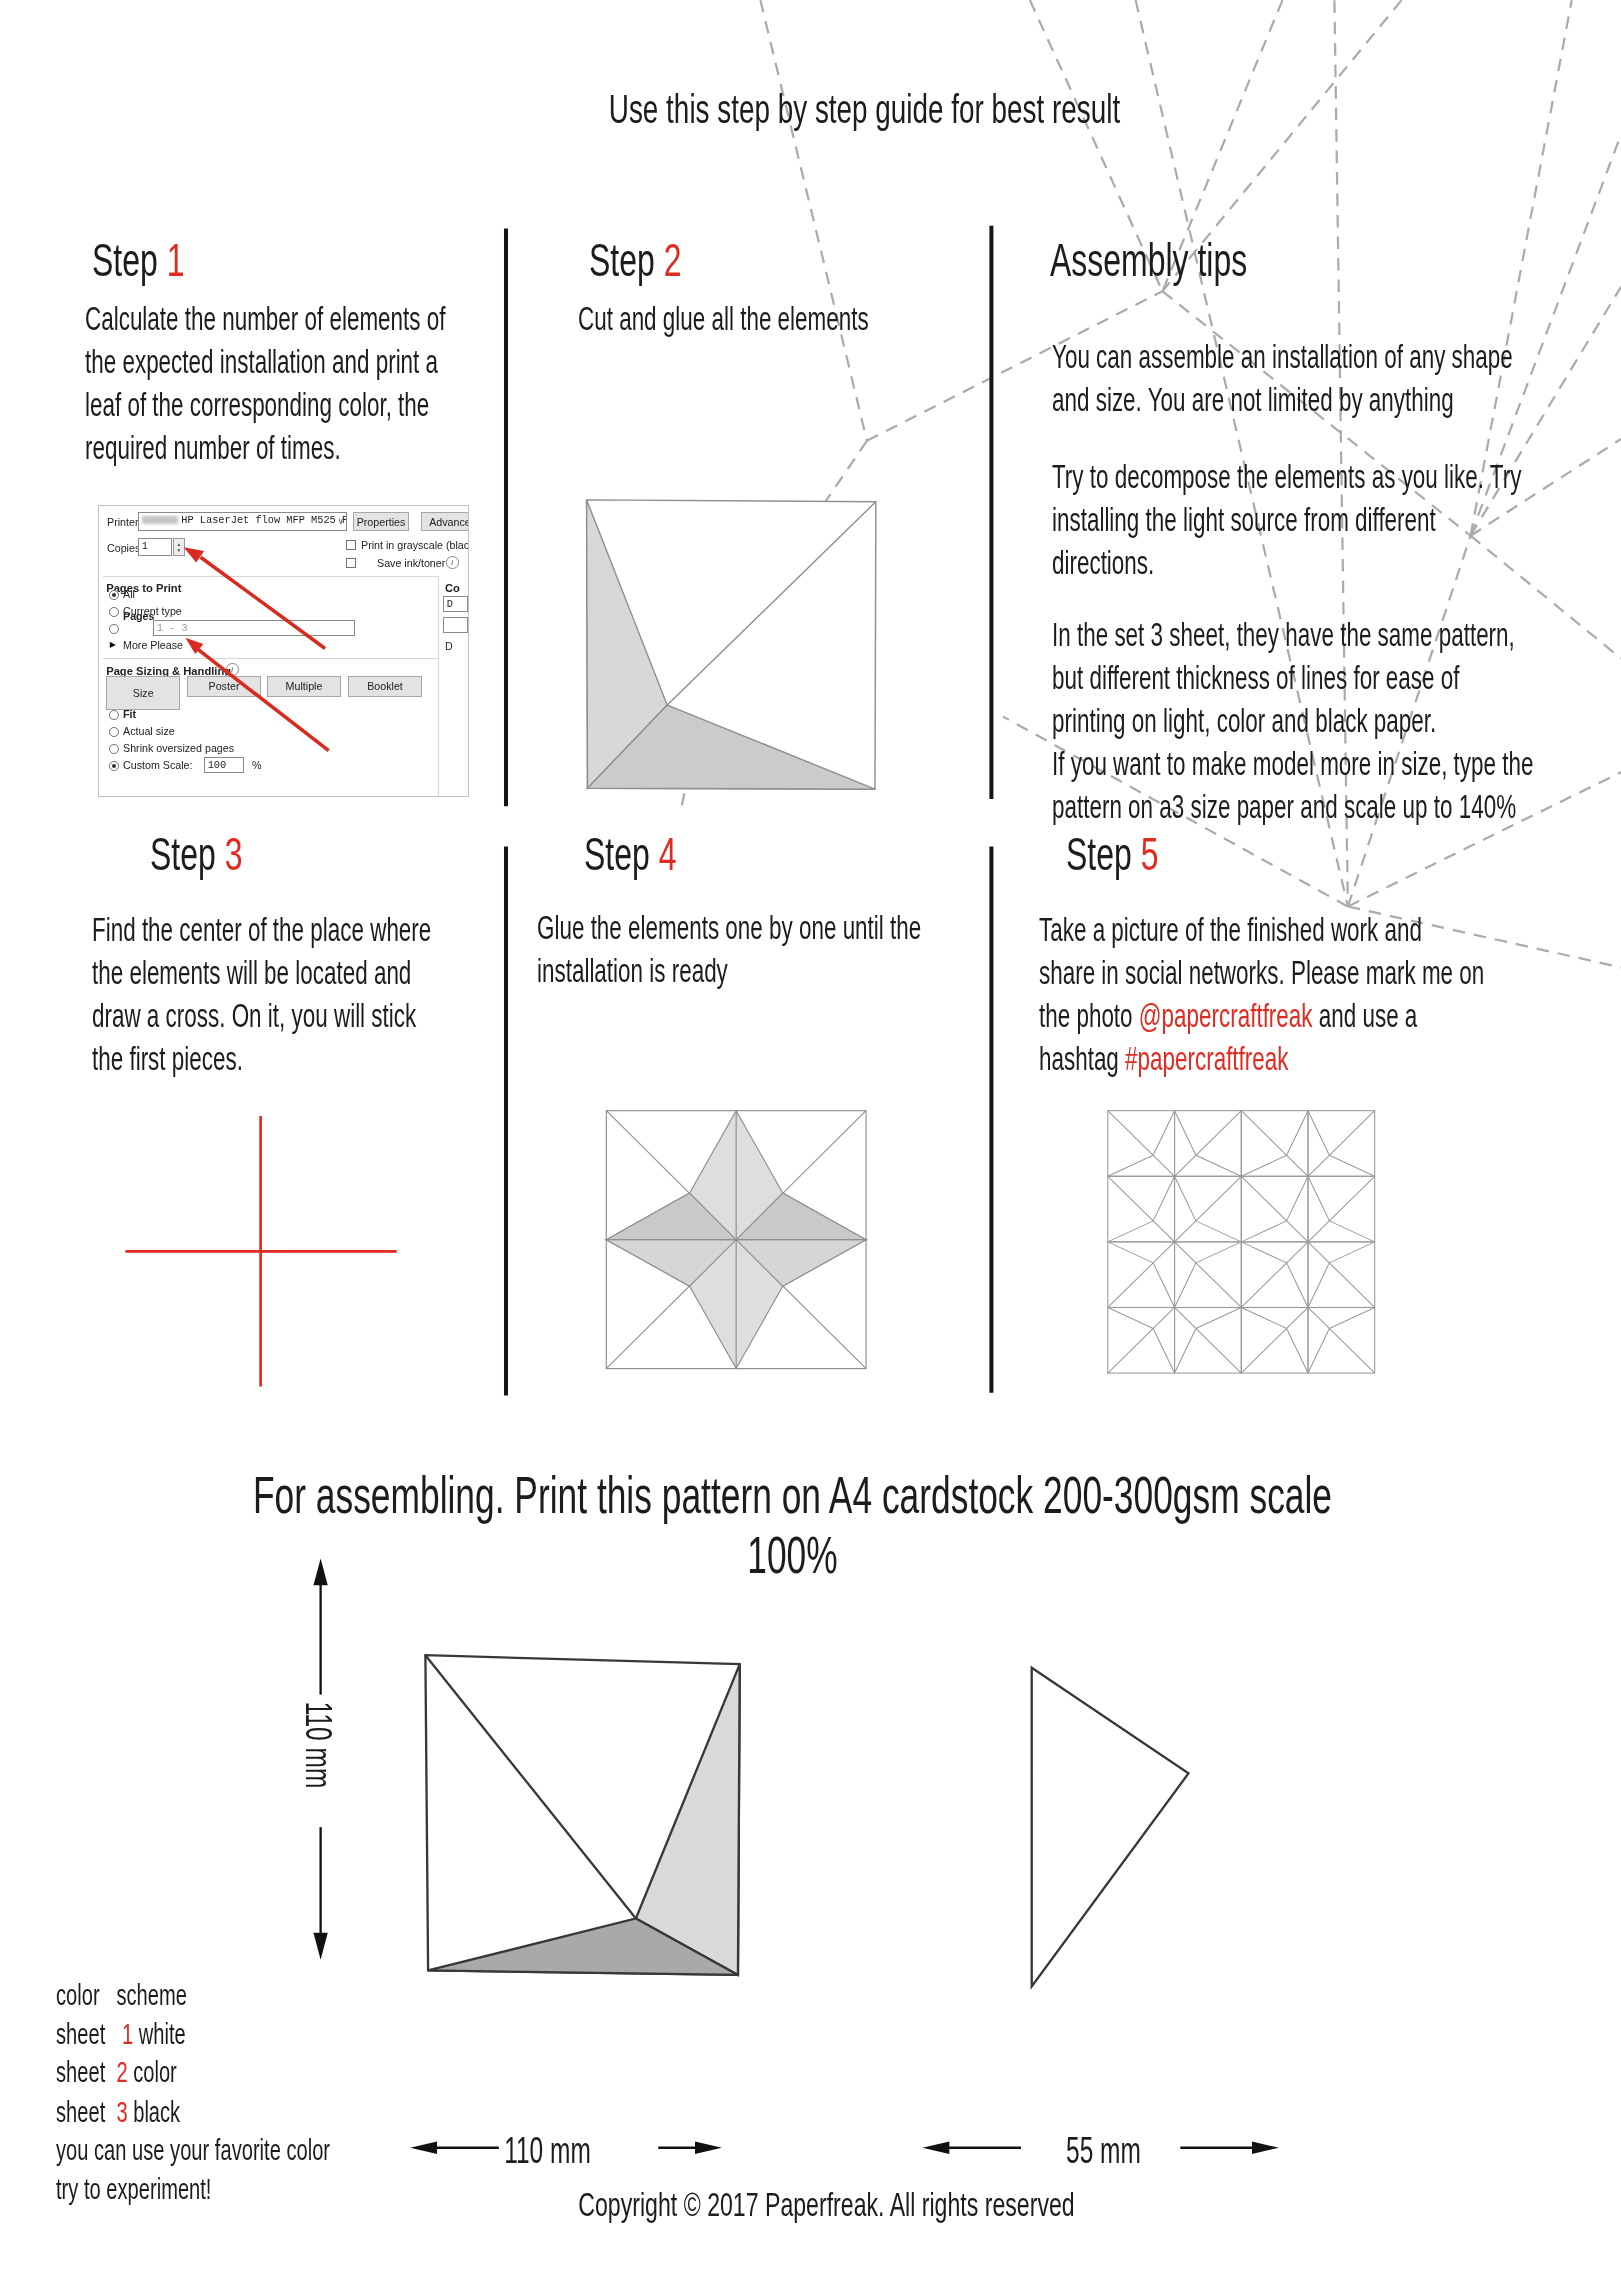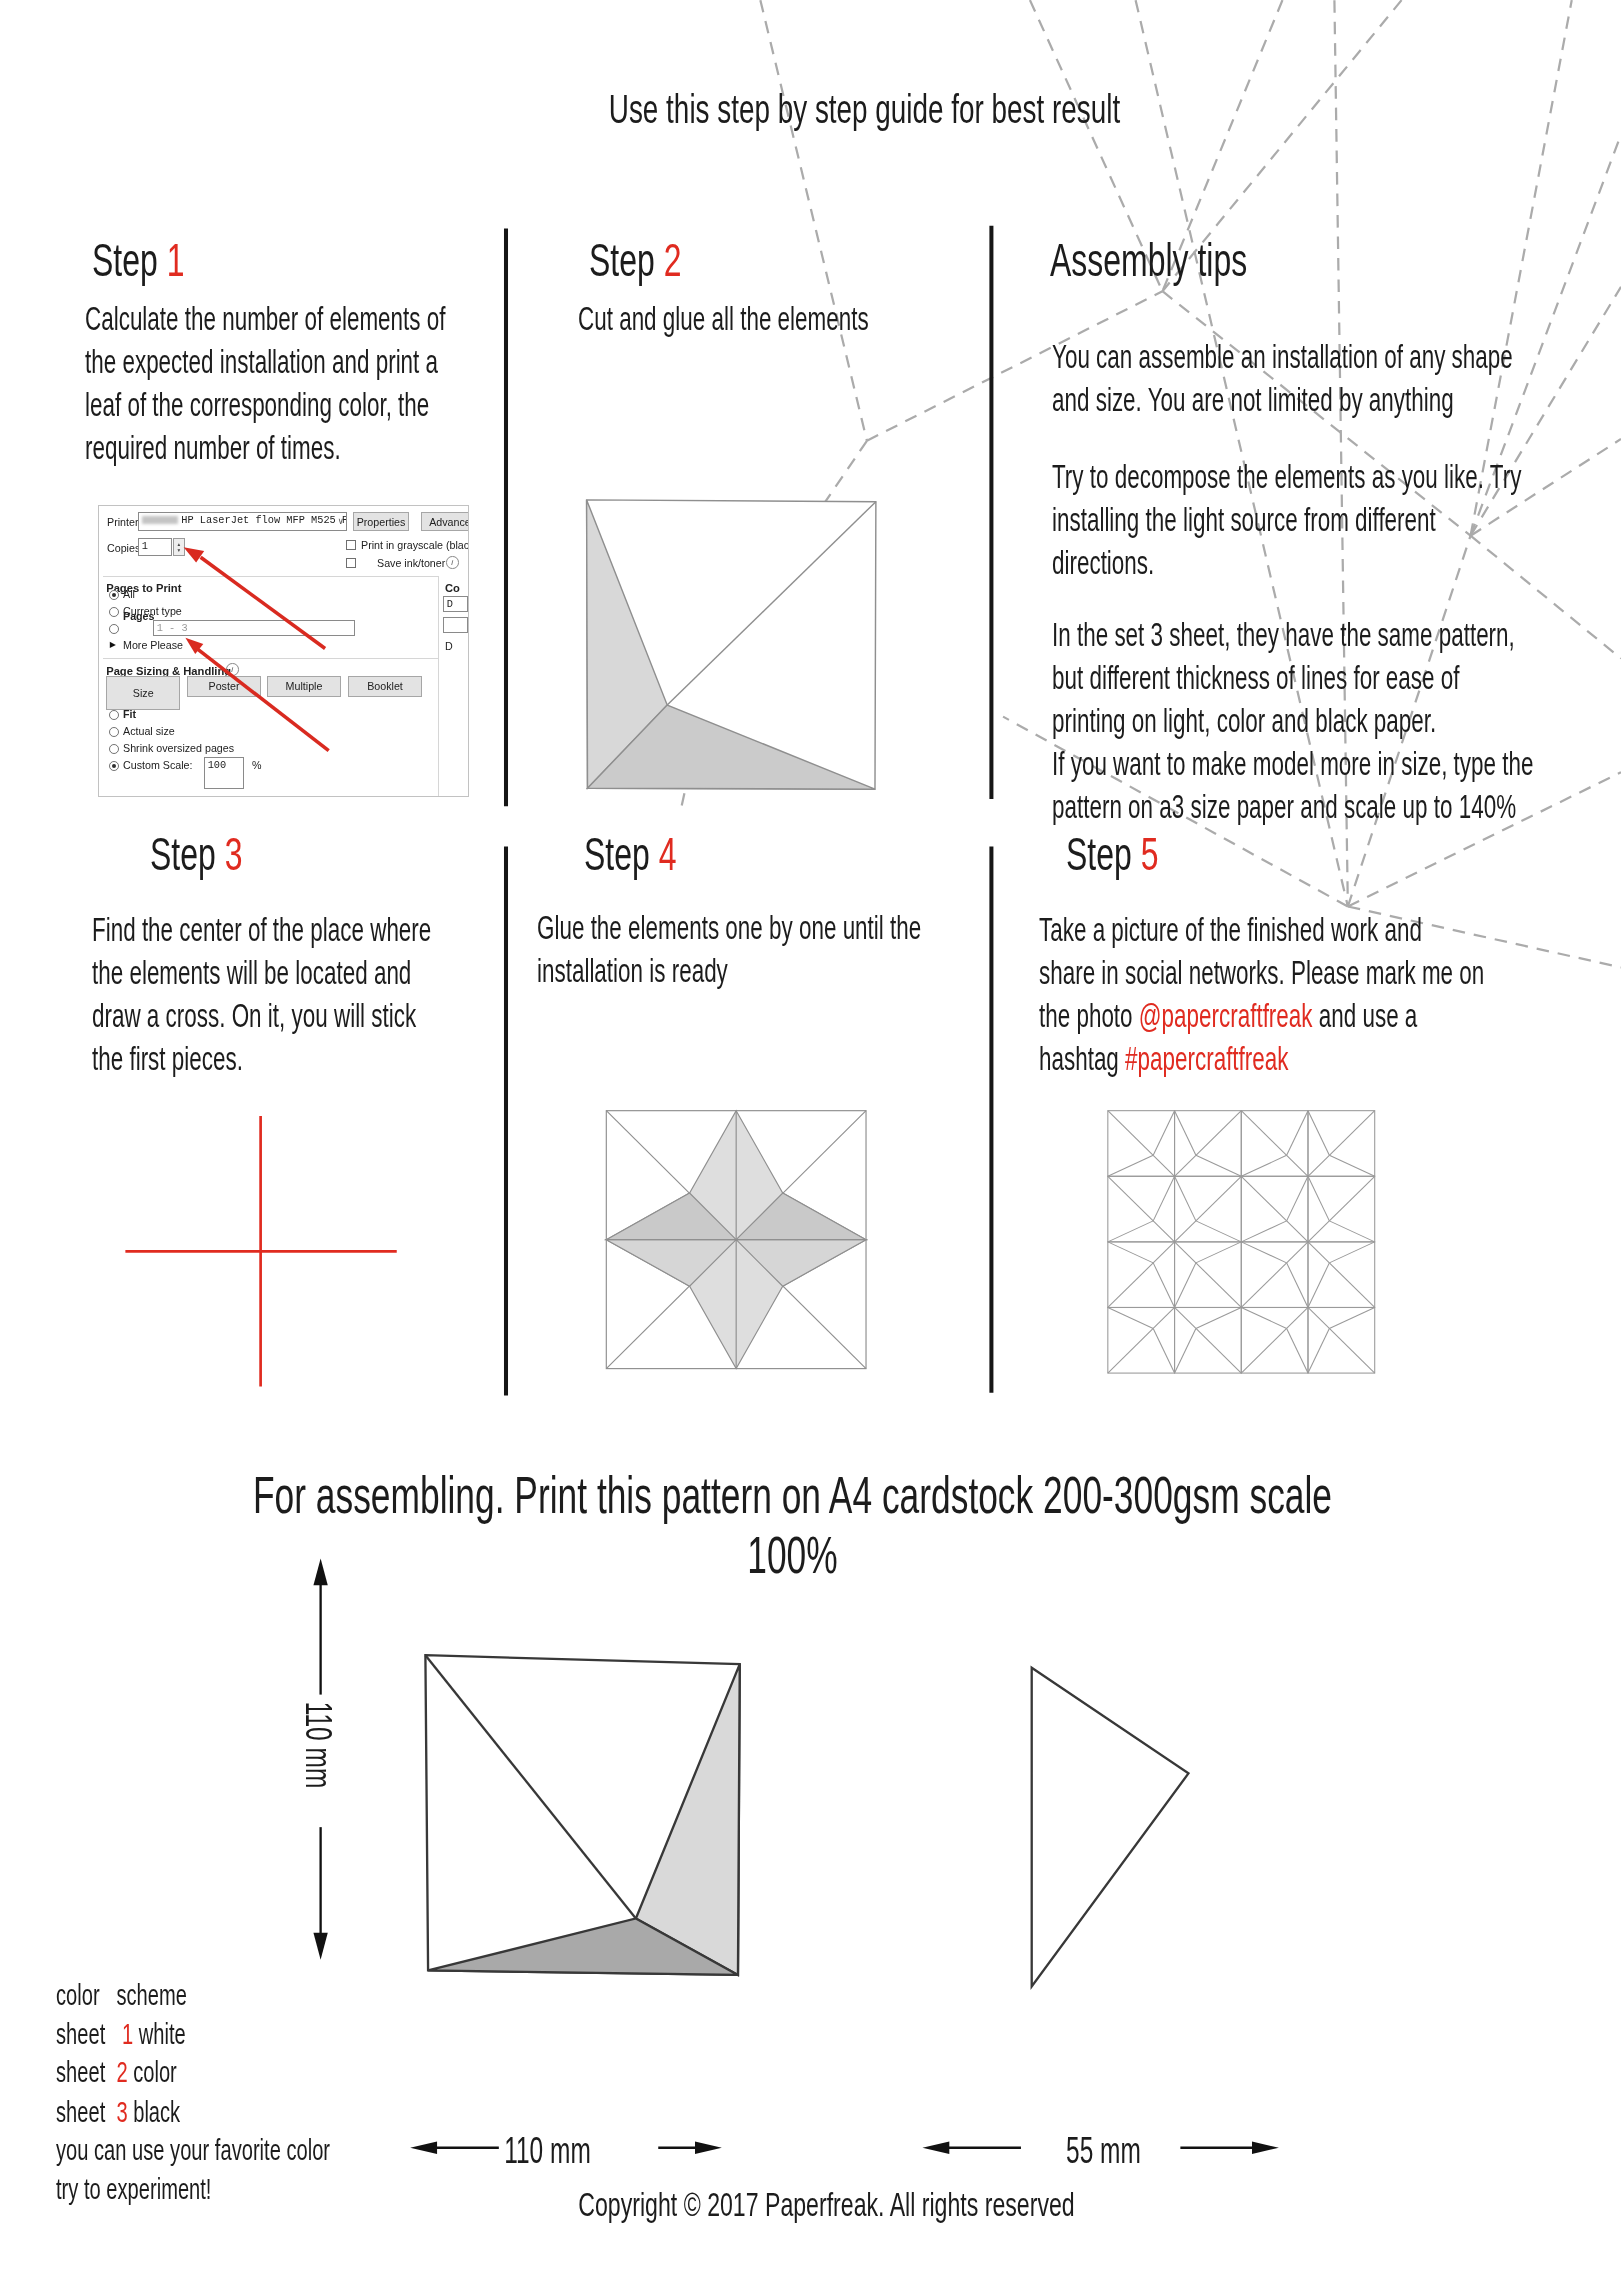--- a/index.html
+++ b/index.html
@@ -317,21 +317,21 @@
     <div class="wbtn" style="left:249px;top:170px;width:74px;height:20.6px;">Booklet</div>
 
     <div class="rad" style="left:9.9px;top:204px;"></div>
     <div class="dl" style="left:24px;top:202px;font-weight:bold;">Fit</div>
     <div class="rad" style="left:9.9px;top:221px;"></div>
     <div class="dl" style="left:24px;top:219px;">Actual size</div>
     <div class="rad" style="left:9.9px;top:238px;"></div>
     <div class="dl" style="left:24px;top:236px;">Shrink oversized pages</div>
     <div class="rad sel" style="left:9.9px;top:255px;"></div>
     <div class="dl" style="left:24px;top:253px;">Custom Scale:</div>
-    <div class="inp" style="left:105px;top:251px;width:40px;height:32px;">100</div>
+    <div class="inp" style="left:105px;top:251px;width:40px;height:16px;">100</div>
     <div class="dl" style="left:153px;top:253px;">%</div>
   </div>
 
   <svg class="layer fg" width="1621" height="2293" viewBox="0 0 1810 2560">
     <g stroke="#d92a20" stroke-width="4" fill="#d92a20">
       <line x1="363" y1="724" x2="224" y2="622"></line>
       <path d="M205,611 L228,615 L219,628 Z" stroke="none"></path>
       <line x1="367" y1="838" x2="221" y2="725"></line>
       <path d="M207,712 L227,719 L218,730 Z" stroke="none"></path>
     </g>

